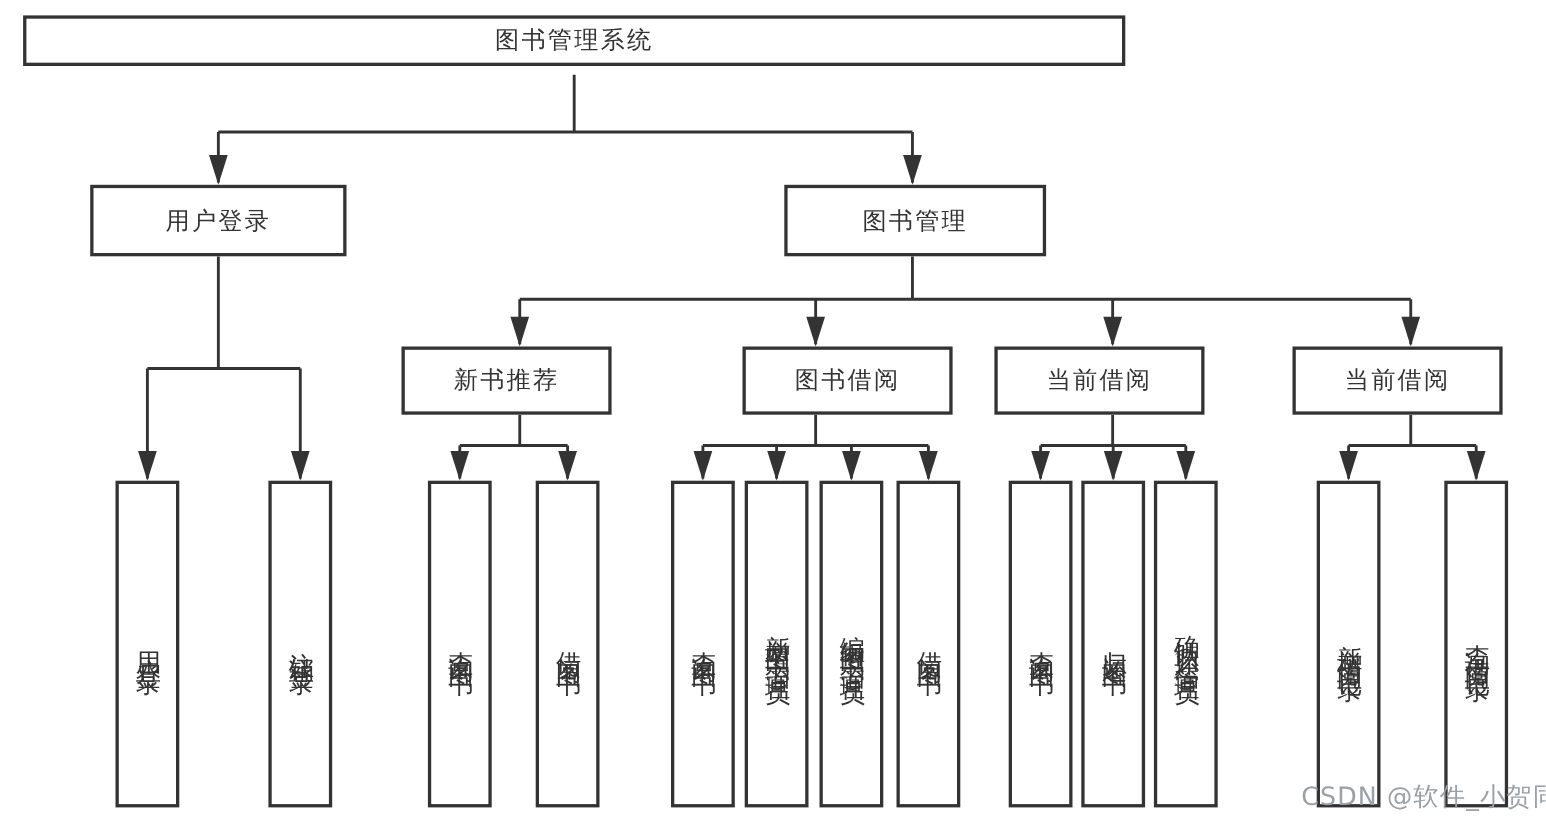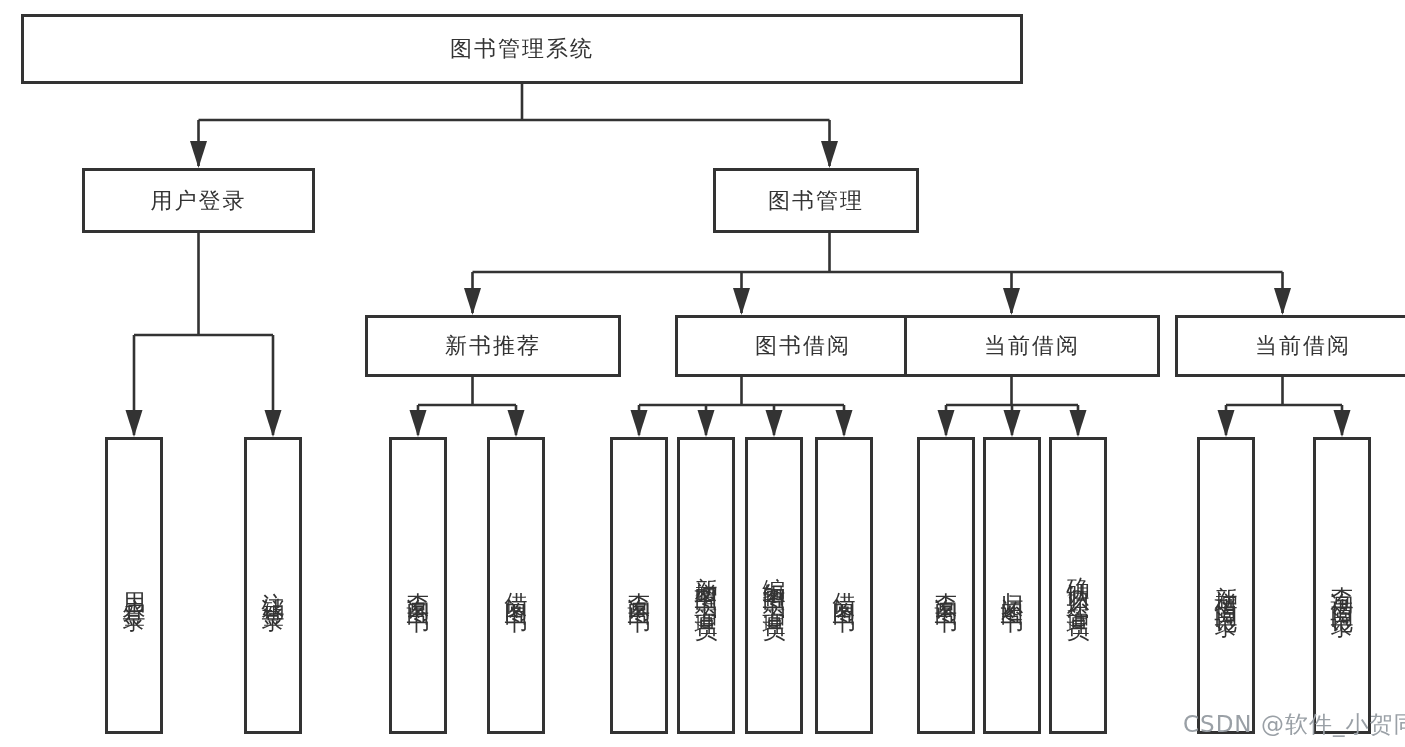--- a/index.html
+++ b/index.html
@@ -13,24 +13,24 @@
     position:absolute;box-sizing:border-box;z-index:2;
     border:3px solid #333333;background:#ffffff;color:#333333;
     display:flex;align-items:center;justify-content:center;
   }
   .hlabel{font-size:22px;letter-spacing:2px;white-space:nowrap;}
   .vlabel{
     writing-mode:vertical-rl;text-orientation:mixed;
     font-size:23px;line-height:1;letter-spacing:6px;white-space:nowrap;
   }
   
-  .n-root{left:21px;top:14px;width:1002px;height:70px;}
+  .n-root{left:21px;top:14px;width:1002px;height:46px;}
   .n-userlogin{left:82px;top:168px;width:233px;height:65px;}
-  .n-bookmgmt{left:713px;top:168px;width:206px;height:65px;}
-  .n-l3{top:315px;width:256px;height:62px;}
+  .n-bookmgmt{left:713px;top:168px;width:238px;height:65px;}
+  .n-l3{top:315px;width:191px;height:62px;}
   .n-newbooks{left:365px;}
   .n-bookborrow{left:634px;margin-left:41px;}
   .n-currentborrow{left:904px;justify-content:center;}
   .n-borrowrecords{left:1175px;}
   .n-leaf{top:437px;width:58px;height:297px;}
   .x105{left:105px;} .x244{left:244px;}
   .x389{left:389px;} .x487{left:487px;}
   .x610{left:610px;} .x677{left:677px;} .x745{left:745px;} .x815{left:815px;}
   .x917{left:917px;} .x983{left:983px;} .x1049{left:1049px;}
   .x1197{left:1197px;} .x1313{left:1313px;}

